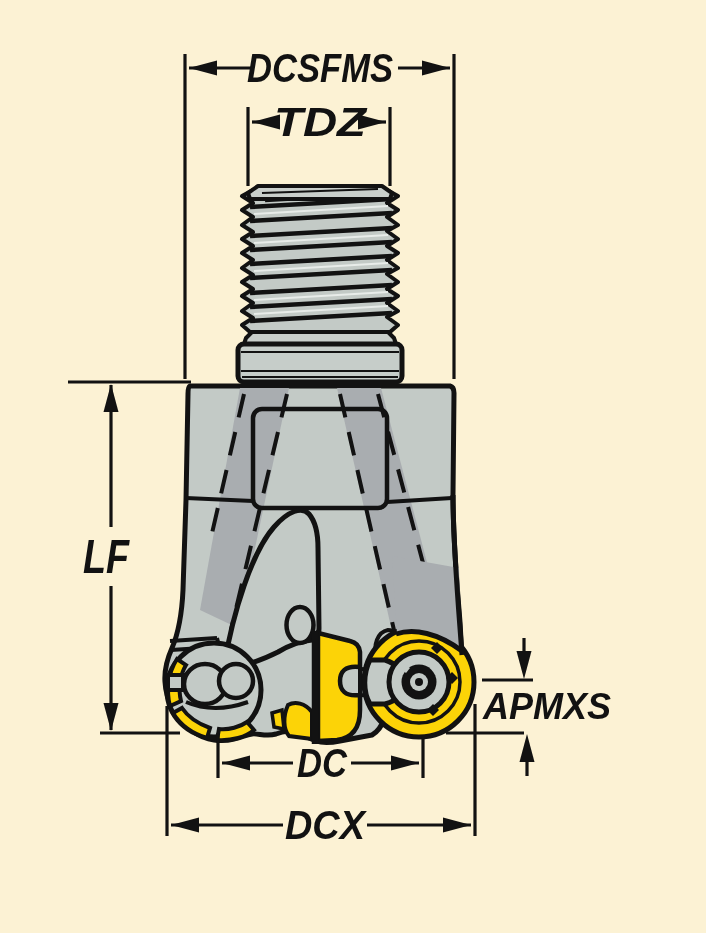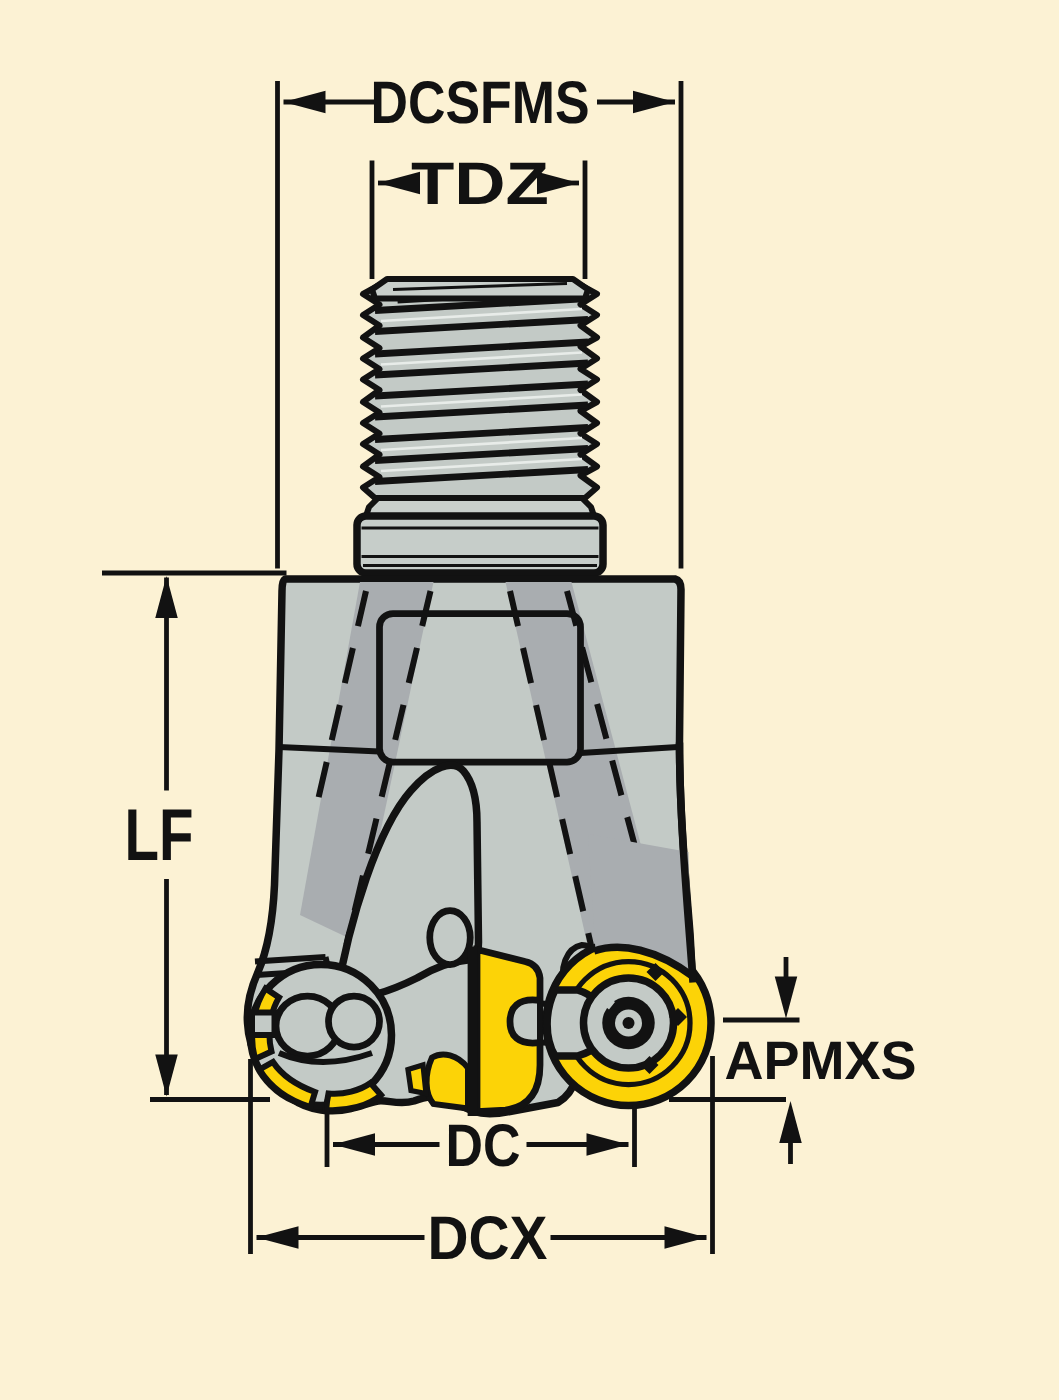--- a/index.html
+++ b/index.html
@@ -2,21 +2,21 @@
 <html><head>
 <meta charset="utf-8">
 <style>
   html,body{margin:0;padding:0;}
   body{
     width:706px;height:933px;
     background:#FCF2D4;
     font-family:"Liberation Sans", sans-serif;
     overflow:hidden;
   }
-  .stage{position:relative;width:706px;height:933px;}
+  .stage{position:relative;width:706px;height:933px;font-style:italic;}
   svg{display:block;}
   .dim-line{stroke:#121212;stroke-width:3.2;fill:none;}
   .dim-arrow{fill:#121212;stroke:none;}
   .outline{stroke:#121212;stroke-linejoin:round;stroke-linecap:round;}
   .lbl{
     fill:#121212;font-weight:700;
     font-family:"Liberation Sans", sans-serif;
   }
 </style>
 </head>

